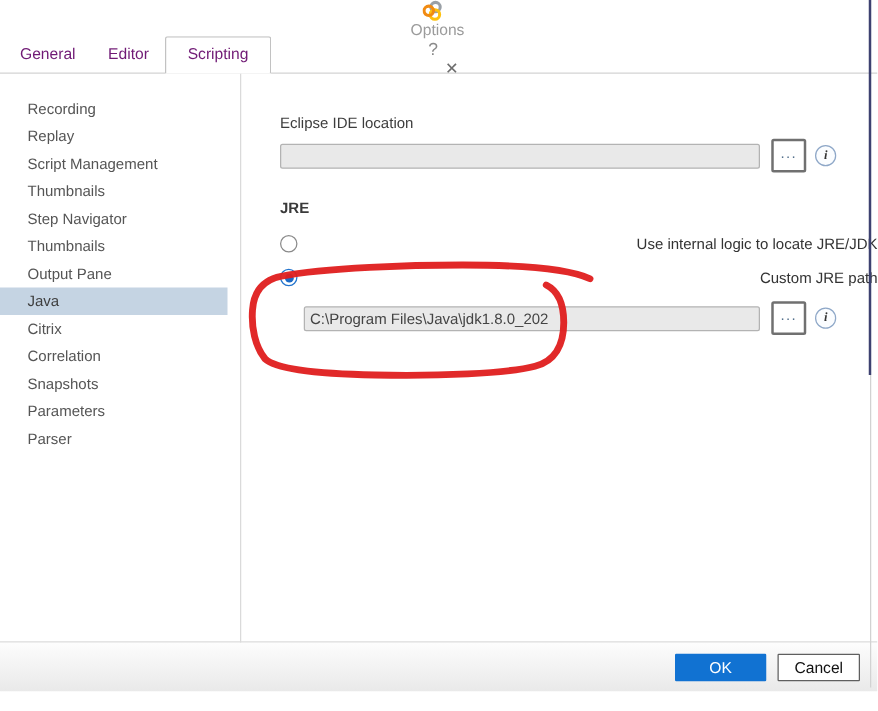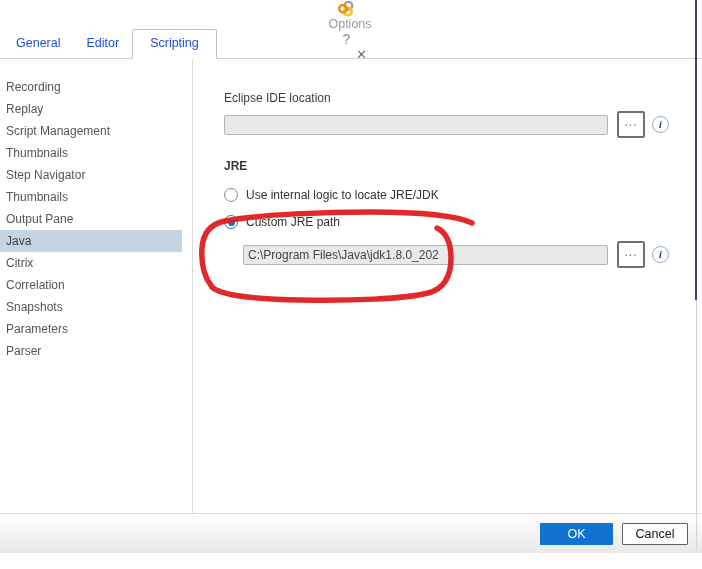--- a/index.html
+++ b/index.html
@@ -10,29 +10,29 @@
   }
   
   .titlebar{height:30px;display:flex;align-items:center;padding:0 20px 0 11px;flex-direction:column;}
   .app-icon{width:17px;height:17px;flex:0 0 auto;}
   .win-title{color:#9b9b9b;font-size:12.5px;margin-left:7px;}
   .tb-spacer{flex:1;}
   .help-btn{color:#8a8a8a;font-size:14px;cursor:default;}
   .close-btn{color:#6e6e6e;font-size:13px;margin-left:30px;cursor:default;}
   
   .tabrow{display:flex;align-items:flex-end;height:28px;border-bottom:1px solid #d4d4d4;padding-left:3px;}
-  .tab{font-size:12.5px;color:#1d4ed8;padding:6px 13px 8px;cursor:default;}
+  .tab{font-size:12.5px;color:#701a75;padding:6px 13px 8px;cursor:default;}
   .tab.active{
     background:#fff;border:1px solid #c2c2c2;border-bottom:1px solid #fff;
     margin-bottom:-1px;border-radius:2px 2px 0 0;padding:6px 17px 8px;
   }
   
   .main{display:flex;height:470px;}
   .sidebar{width:193px;box-sizing:border-box;border-right:1px solid #dadada;padding-top:17px;}
-  .side-item{height:22px;line-height:22px;padding-left:6px;margin-right:10px;
+  .side-item{height:22px;line-height:22px;padding-left:22px;margin-right:10px;
     font-size:12px;color:#555;cursor:default;white-space:nowrap;}
   .side-item.selected{background:#c5d4e3;color:#3e3e3e;}
   .content{flex:1;padding:17px 0 0 31px;}
   .section-header{font-size:12px;font-weight:700;color:#3a3a3a;}
   .field-label{font-size:12px;color:#3d3d3d;margin-top:15px;}
   .input-row{display:flex;align-items:center;margin-top:6px;}
   .input-row.indent{margin-left:19px;margin-top:12px;}
   .text-input{
     width:384px;height:20px;box-sizing:border-box;background:#e9e9e9;
     border:1px solid #b3b3b3;border-radius:2px;font-size:12px;color:#444;
@@ -44,21 +44,21 @@
     border-radius:2px;color:#54708c;font-size:12px;letter-spacing:1px;
     display:flex;align-items:center;justify-content:center;box-sizing:border-box;
     padding:0 0 6px 0;cursor:default;font-family:"Liberation Sans",sans-serif;
   }
   .info-icon{
     width:15px;height:15px;border-radius:50%;border:1px solid #8fa8c8;background:#fbfdff;
     color:#333;font-size:10px;font-family:"Liberation Serif",serif;font-style:italic;font-weight:bold;
     display:flex;align-items:center;justify-content:center;margin-left:7px;flex:0 0 auto;
   }
   .jre-header{margin-top:21px;}
-  .radio-row{display:flex;align-items:center;margin-top:15px;}
+  .radio-row{display:flex;align-items:center;margin-top:15px;justify-content:space-between;}
   .radio-row.second{margin-top:13px;}
   .radio{width:14px;height:14px;border-radius:50%;border:1px solid #8a8a8a;background:#fff;
     box-sizing:border-box;margin-right:8px;position:relative;flex:0 0 auto;cursor:default;}
   .radio.selected{border-color:#2374cd;}
   .radio.selected::after{content:'';position:absolute;left:2.5px;top:2.5px;right:2.5px;bottom:2.5px;
     background:#1b6ac6;border-radius:50%;}
   .radio-label{font-size:12px;color:#333;}
   
   .footer{
     position:absolute;left:0;right:0;bottom:16px;height:40px;box-sizing:border-box;

